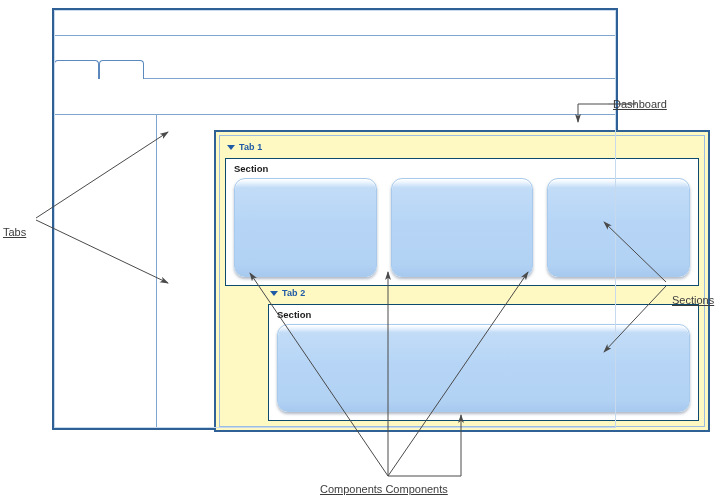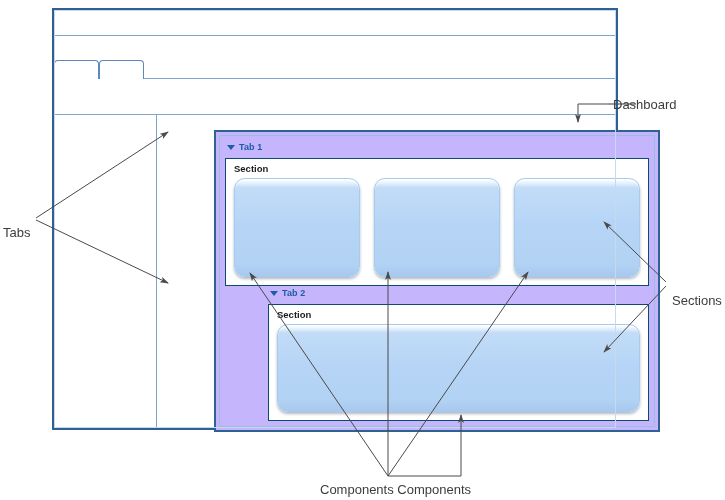--- a/index.html
+++ b/index.html
@@ -72,25 +72,25 @@
     width: 0;
     height: 313px;
     border-left: 1px solid #7fa4cd;
   }
 
   
   #dashboard {
     position: absolute;
     left: 160px;
     top: 120px;
-    width: 446px;
+    width: 496px;
     height: 302px;
     box-sizing: border-box;
     border: 2px solid #2f6096;
-    background: #c4b5fd;
+    background: #fef9c3;
     padding: 3px;
   }
   #dashboard-inner {
     width: 100%;
     height: 100%;
     box-sizing: border-box;
     border: 1px solid #9cbde0;
     padding: 4px 5px 5px 5px;
     display: flex;
     flex-direction: column;
@@ -174,24 +174,25 @@
   
   #callouts {
     position: absolute;
     left: 0; top: 0;
     width: 725px; height: 500px;
     pointer-events: none;
   }
   .callout-text {
     position: absolute;
     font-family: "Liberation Sans", sans-serif;
-    font-size: 13px;
+    font-size: 11px;
     color: #3c3c3c;
     white-space: nowrap;
     line-height: 13px;
+    text-decoration: underline;
   }
   #label-tabs       { left: 3px;   top: 226px; }
   #label-dashboard  { left: 613px; top: 98px;  }
   #label-sections   { left: 672px; top: 294px; text-align: center; }
   #label-components { left: 320px; top: 483px; }
 </style>
 </head>
 <body>
 
 <div id="app-window">

